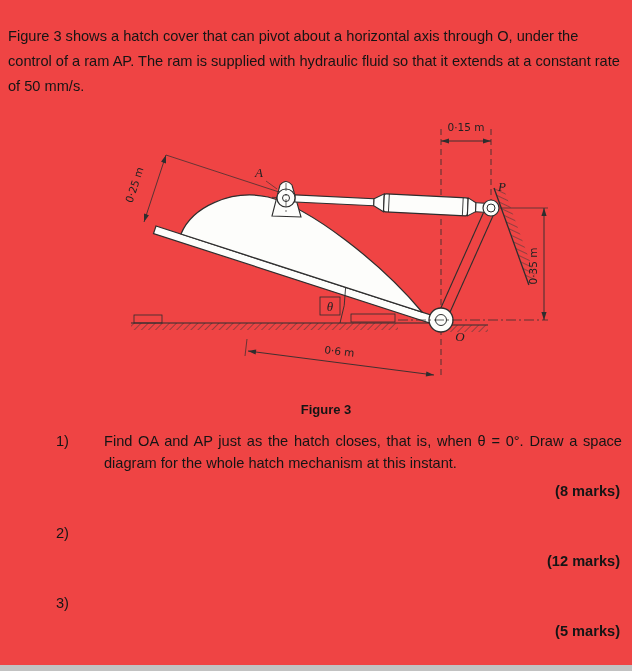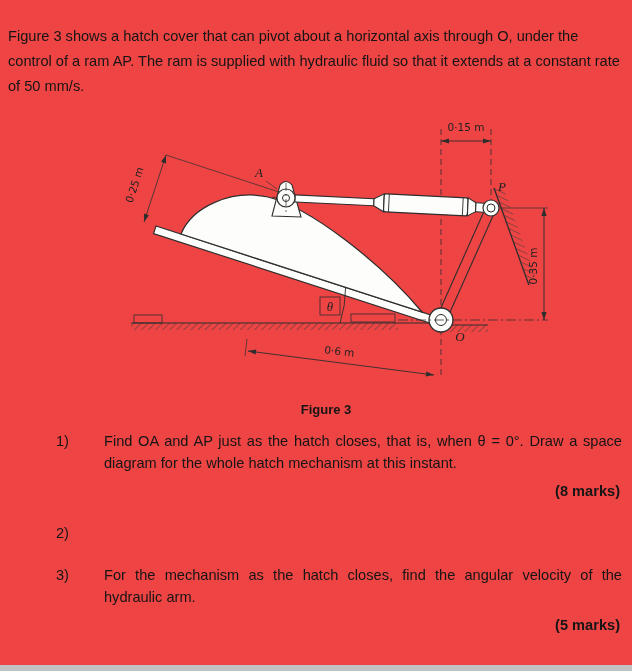--- a/index.html
+++ b/index.html
@@ -162,22 +162,22 @@
   </div>
 
   <div class="questions">
     <div class="question">
       <div class="qnum">1)</div>
       <div class="qtext">Find OA and AP just as the hatch closes, that is, when θ = 0°. Draw a space diagram for the whole hatch mechanism at this instant.</div>
       <div class="marks">(8 marks)</div>
     </div>
     <div class="question">
       <div class="qnum">2)</div>
+      <div class="marks">(12 marks)</div>
     </div>
     <div class="question">
       <div class="qnum">3)</div>
-      <div class="qtext">For the mechanism as the hatch closes, find the angular velocity of the hydraulic arm.</div>
       <div class="marks">(5 marks)</div>
     </div>
   </div>
 
   <div class="page-edge"></div>
 </div>
 
 </body></html>

